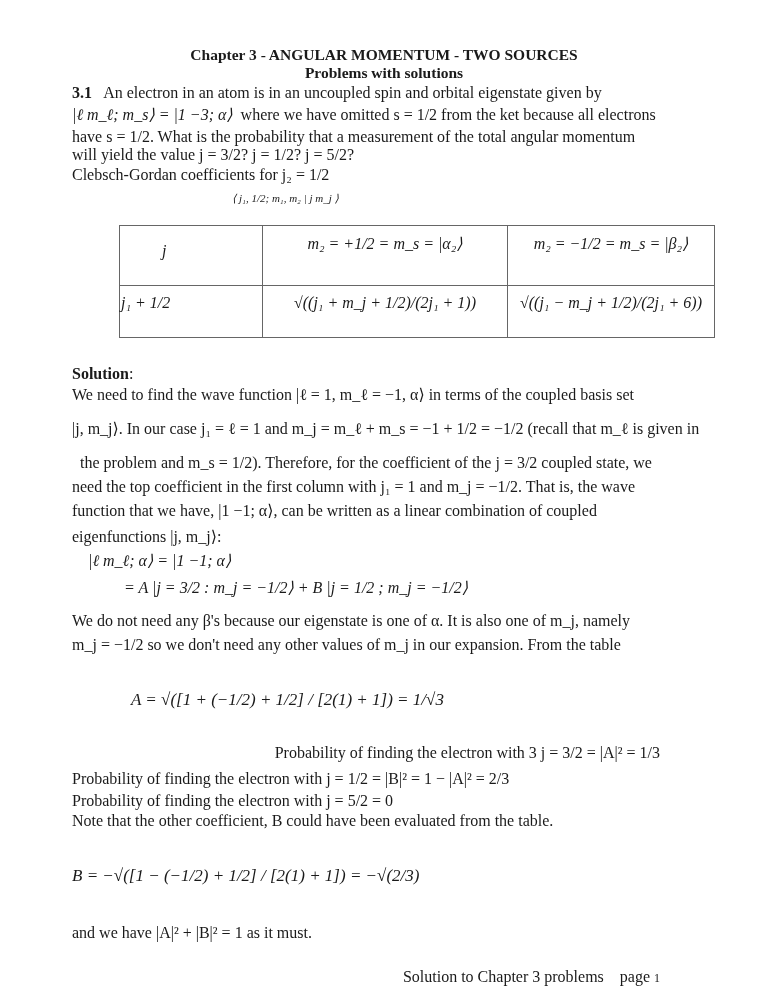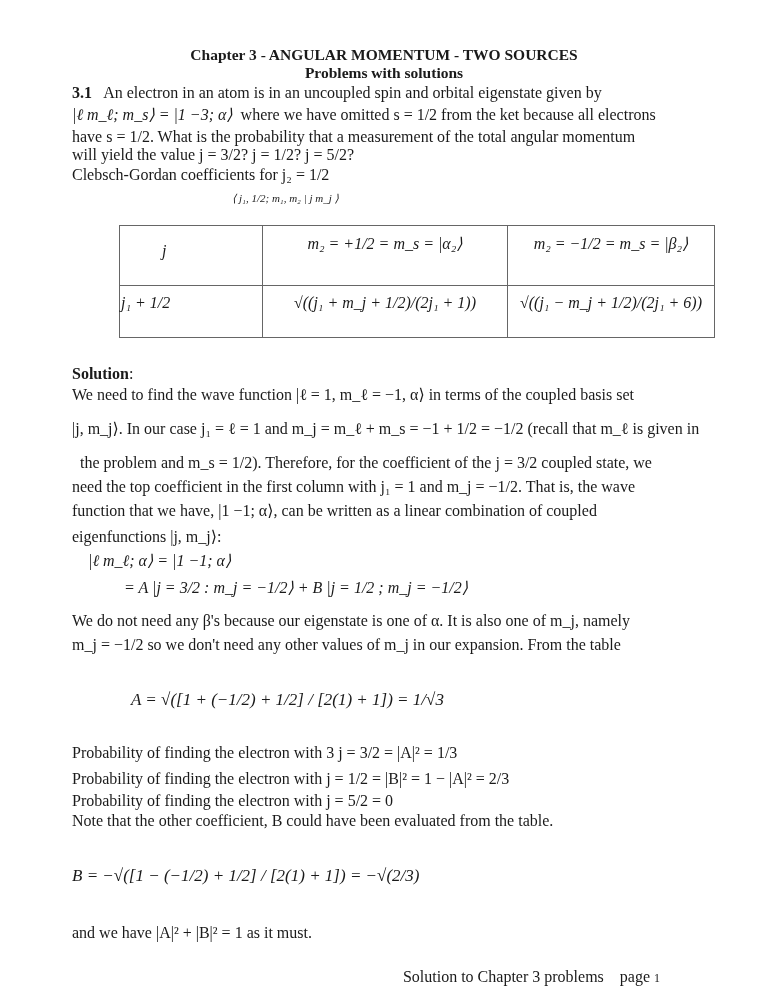--- a/index.html
+++ b/index.html
@@ -62,21 +62,21 @@
 <div class="abs para" style="top:500px;">function that we have, |1 −1; α⟩, can be written as a linear combination of coupled</div>
 <div class="abs para" style="top:526px;">eigenfunctions |j, m_j⟩:</div>
 <div class="abs m" style="left:88px; top:551px;text-align:center;">|ℓ m_ℓ; α⟩ = |1 −1; α⟩</div>
 <div class="abs m" style="left:124px; top:578px;">= A |j = 3/2 : m_j = −1/2⟩ + B |j = 1/2 ; m_j = −1/2⟩</div>
 
 <div class="abs para" style="top:610px;">We do not need any β's because our eigenstate is one of α. It is also one of m_j, namely</div>
 <div class="abs para" style="top:634px;">m_j = −1/2 so we don't need any other values of m_j in our expansion. From the table</div>
 
 <div class="abs m" style="left:88px; top:690px; font-size:17px;margin-left:43px;">A = √([1 + (−1/2) + 1/2] / [2(1) + 1]) = 1/√3</div>
 
-<div class="abs para" style="top:742px;">Probability of finding the electron with 3  j = 3/2 = |A|² = 1/3</div>
+<div class="abs para" style="top:742px;text-align:right;">Probability of finding the electron with 3  j = 3/2 = |A|² = 1/3</div>
 <div class="abs para" style="top:768px;">Probability of finding the electron with  j = 1/2 = |B|² = 1 − |A|² = 2/3</div>
 <div class="abs para" style="top:790px;">Probability of finding the electron with  j = 5/2 = 0</div>
 <div class="abs para" style="top:810px;">Note that the other coefficient, B could have been evaluated from the table.</div>
 
 <div class="abs m" style="left:72px; top:866px; font-size:17px;">B = −√([1 − (−1/2) + 1/2] / [2(1) + 1]) = −√(2/3)</div>
 
 <div class="abs para" style="top:922px;">and we have |A|² + |B|² = 1 as it must.</div>
 
 <div class="abs footer">
   <span>Solution to Chapter 3 problems</span>&nbsp;&nbsp;&nbsp;

